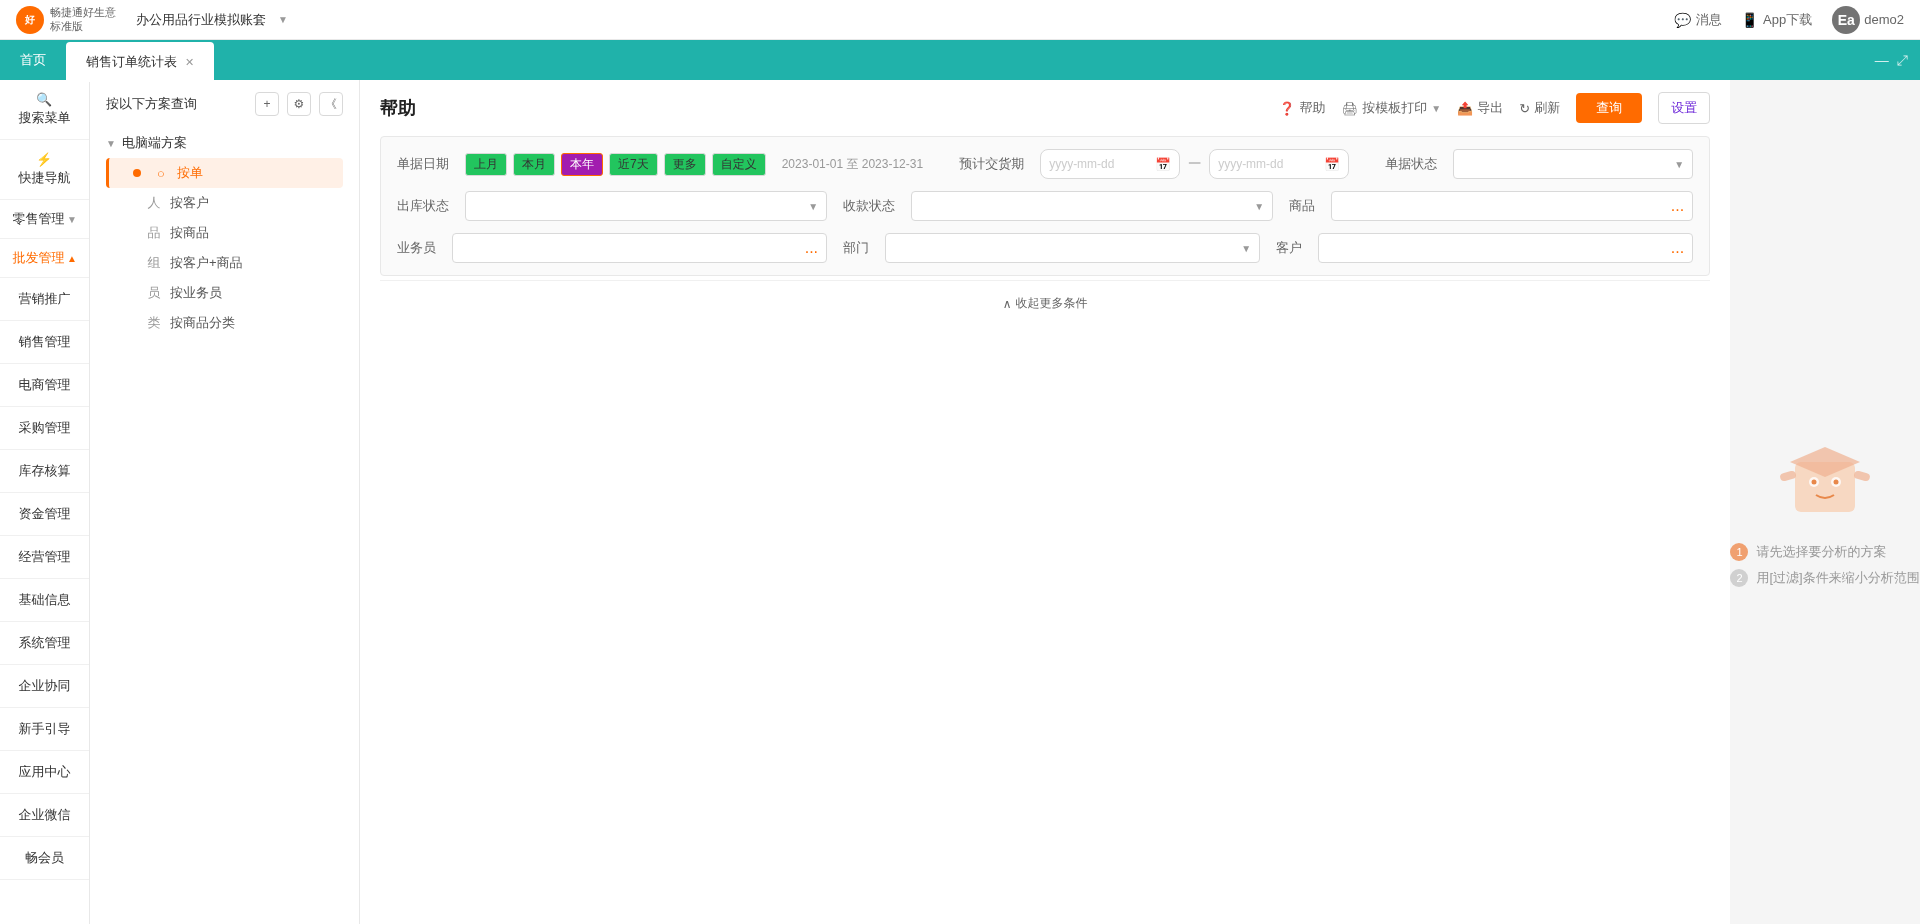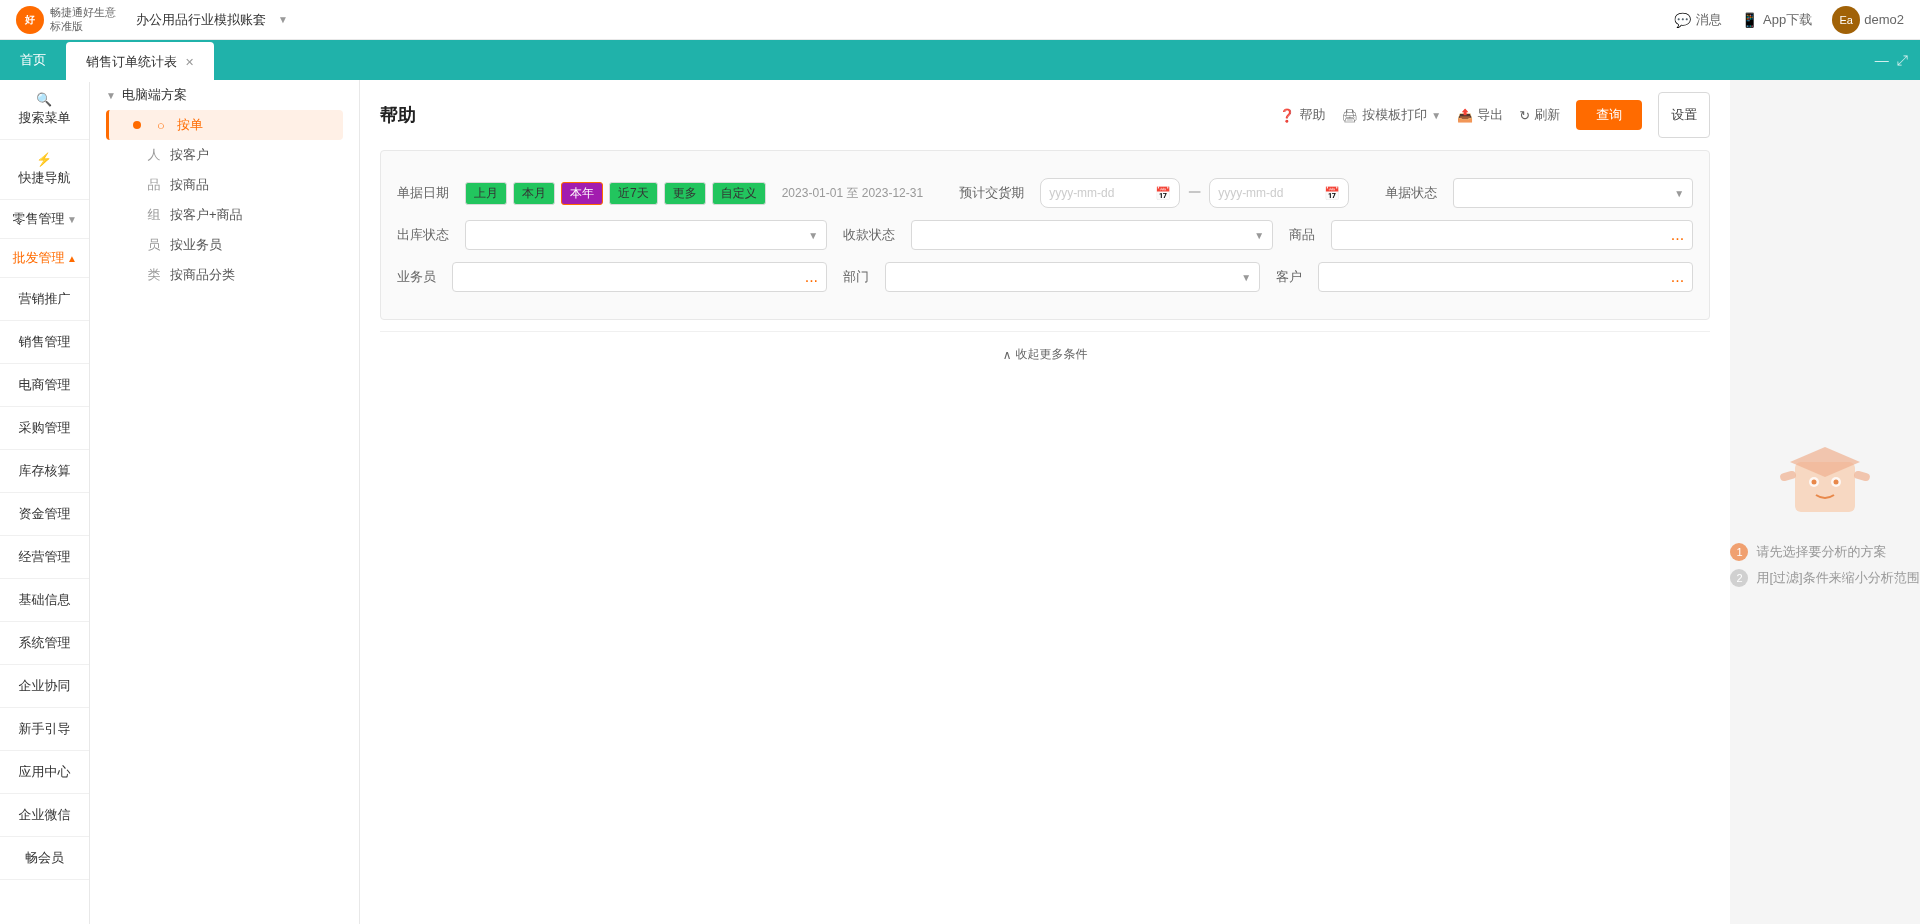--- a/index.html
+++ b/index.html
@@ -6,21 +6,21 @@
     body { font-family: 'Microsoft YaHei', Arial, sans-serif; font-size: 13px; background: #f5f5f5; color: #333; width: 1920px; height: 924px; overflow: hidden; display: flex; flex-direction: column; }
 
     
     .top-bar { height: 40px; background: #fff; display: flex; align-items: center; justify-content: space-between; padding: 0 16px; border-bottom: 1px solid #e8e8e8; flex-shrink: 0; }
     .top-bar-left { display: flex; align-items: center; gap: 8px; }
     .logo-area { display: flex; align-items: center; gap: 6px; }
     .logo-icon { width: 28px; height: 28px; background: #ff6b00; border-radius: 50%; display: flex; align-items: center; justify-content: center; color: #fff; font-size: 10px; font-weight: bold; }
     .logo-text { font-size: 11px; color: #666; line-height: 1.2; }
     .top-bar-right { display: flex; align-items: center; gap: 20px; }
     .top-right-item { display: flex; align-items: center; gap: 4px; color: #666; font-size: 13px; cursor: pointer; }
-    .user-avatar { width: 28px; height: 28px; border-radius: 50%; background: #a16207; display: flex; align-items: center; justify-content: center; color: #fff; font-size: 11px; }
+    .user-avatar { width: 28px; height: 28px; border-radius: 50%; background: #737373; display: flex; align-items: center; justify-content: center; color: #fff; font-size: 14px; font-weight: bold; }
 
     
     .tab-bar { height: 40px; background: #20b2aa; display: flex; align-items: center; padding: 0 0; flex-shrink: 0; }
     .tab-item { height: 40px; padding: 0 20px; display: flex; align-items: center; color: #fff; font-size: 13px; cursor: pointer; position: relative; }
     .tab-item.active { background: #fff; color: #333; border-radius: 4px 4px 0 0; margin-top: 4px; }
     .tab-close { margin-left: 8px; font-size: 11px; color: #999; }
     .tab-home { background: transparent; }
     .tab-window-controls { margin-left: auto; display: flex; gap: 8px; padding-right: 12px; }
     .win-btn { color: #fff; font-size: 14px; cursor: pointer; opacity: 0.8; }
 
@@ -70,21 +70,21 @@
 
     
     .empty-state { flex: 1; display: flex; flex-direction: column; align-items: center; justify-content: center; gap: 16px; }
     .empty-tips { display: flex; flex-direction: column; gap: 8px; }
     .empty-tip { display: flex; align-items: center; gap: 8px; color: #999; font-size: 13px; }
     .tip-num { width: 18px; height: 18px; border-radius: 50%; background: #ccc; color: #fff; font-size: 11px; display: flex; align-items: center; justify-content: center; flex-shrink: 0; }
     .tip-num.num1 { background: #f0a070; }
     .tip-num.num2 { background: #d0d0d0; }
     .text-btn { display: flex; align-items: center; gap: 4px; color: #666; font-size: 13px; cursor: pointer; }
     .primary-search-btn { background: #ff6b00; color: #fff; border: none; border-radius: 4px; padding: 6px 20px; font-size: 13px; cursor: pointer; }
-    .secondary-btn { background: #fff; color: #404040; border: 1px solid #d9d9d9; border-radius: 4px; padding: 13px 12px; font-size: 13px; cursor: pointer; }
+    .secondary-btn { background: #fff; color: #6d28d9; border: 1px solid #d9d9d9; border-radius: 4px; padding: 6px 12px; font-size: 13px; cursor: pointer; }
   </style>
 </head>
 <body>
 
 <div class="top-bar">
   <div class="top-bar-left">
     <div class="logo-area">
       <div class="logo-icon">好</div>
       <div class="logo-text">
         <div>畅捷通好生意</div>
@@ -183,20 +183,28 @@
       <span>企业微信</span>
     </div>
     <div class="sidebar-item">
       <span>畅会员</span>
     </div>
   </div>
 
   <div class="content">
 
     <div class="left-panel">
+      <div class="left-panel-header">
+        <span class="left-panel-title">按以下方案查询</span>
+        <div class="left-panel-actions">
+          <div class="action-btn">+</div>
+          <div class="action-btn">⚙</div>
+          <div class="action-btn">《</div>
+        </div>
+      </div>
 
       <div class="scheme-section">
 
         <div class="scheme-group">
           <div class="scheme-group-header">
             <span class="arrow">▼</span>
             <span class="group-label">电脑端方案</span>
           </div>
 
           <div class="scheme-item active">
@@ -255,21 +263,21 @@
             </div>
             <div class="text-btn">
               <span>↻</span>
               <span>刷新</span>
             </div>
             <button class="primary-search-btn">查询</button>
             <button class="secondary-btn">设置</button>
           </div>
         </div>
 
-        <div style="border:1px solid #e8e8e8; border-radius:4px; padding:27px 16px; margin-bottom:11px; background:#fafafa;">
+        <div style="border:1px solid #e8e8e8; border-radius:4px; padding:12px 16px; margin-bottom:4px; background:#fafafa;">
 
           <div class="filter-row">
             <span class="filter-label">单据日期</span>
             <div class="filter-date-group">
               <button class="date-quick-btn">上月</button>
               <button class="date-quick-btn">本月</button>
               <button class="date-quick-btn active">本年</button>
               <button class="date-quick-btn">近7天</button>
               <button class="date-quick-btn">更多</button>
               <button class="date-quick-btn">自定义</button>

